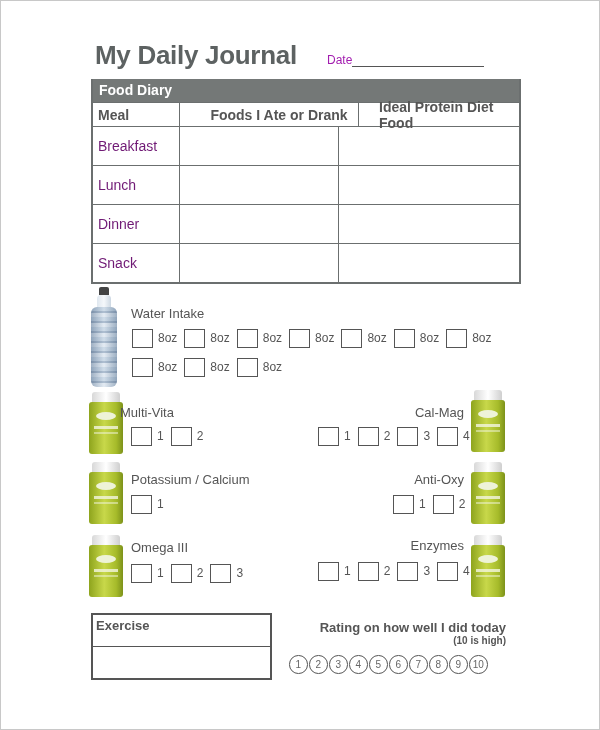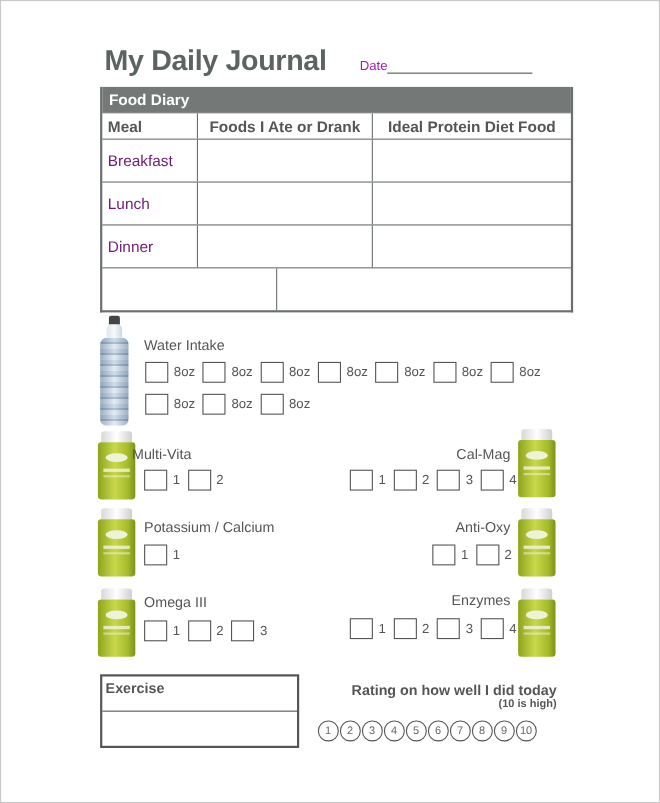--- a/index.html
+++ b/index.html
@@ -6,21 +6,21 @@
     html, body { width: 600px; height: 730px; background: #ffffff; overflow: hidden; }
     body { position: relative; font-family: "Liberation Sans", sans-serif; color: #555; }
     .page-frame { position: absolute; left: 0; top: 0; width: 600px; height: 730px; border: 1px solid #c8c8c8; }
     .title { position: absolute; left: 95px; top: 40px; font-size: 26px; font-weight: bold; color: #5d6262; letter-spacing: -0.3px; }
     .date-label { position: absolute; left: 327px; top: 53px; font-size: 12px; color: #a21caf; }
     .date-line { position: absolute; left: 352px; top: 66px; width: 132px; border-bottom: 1px solid #555; }
 
     .food-table { position: absolute; left: 91px; top: 79px; width: 430px; border: 2px solid #6b6f6f; border-top: none; }
     .food-header { background: #747877; color: #fff; font-weight: bold; font-size: 14px; height: 23px; line-height: 23px; padding-left: 6px; }
     .food-row { display: flex; border-top: 1.5px solid #6b6f6f; }
-    .food-row.head { height: 24px; }
+    .food-row.head { height: 24px; gap: 20px; }
     .food-row.body { height: 39px; }
     .cell { border-right: 1.5px solid #6b6f6f; display: flex; align-items: center; }
     .cell:last-child { border-right: none; }
     .c1 { width: 87px; padding-left: 5px; }
     .c2 { width: 159px; justify-content: center; }
     .c3 { flex: 1; justify-content: center; }
     .head .cell { font-weight: bold; font-size: 14px; color: #555; }
     .body .c1 { font-size: 14px; color: #701a75; }
 
     .bottle { position: absolute; }
@@ -75,20 +75,21 @@
     <div class="cell c1">Lunch</div>
     <div class="cell c2"></div>
     <div class="cell c3"></div>
   </div>
   <div class="food-row body">
     <div class="cell c1">Dinner</div>
     <div class="cell c2"></div>
     <div class="cell c3"></div>
   </div>
   <div class="food-row body">
+    <div class="cell c1">Snack</div>
     <div class="cell c2"></div>
     <div class="cell c3"></div>
   </div>
 </div>
 
 <div class="bottle water-bottle">
   <div class="cap"></div>
     <div class="neck"></div>
     <div class="body"></div>
 </div>

